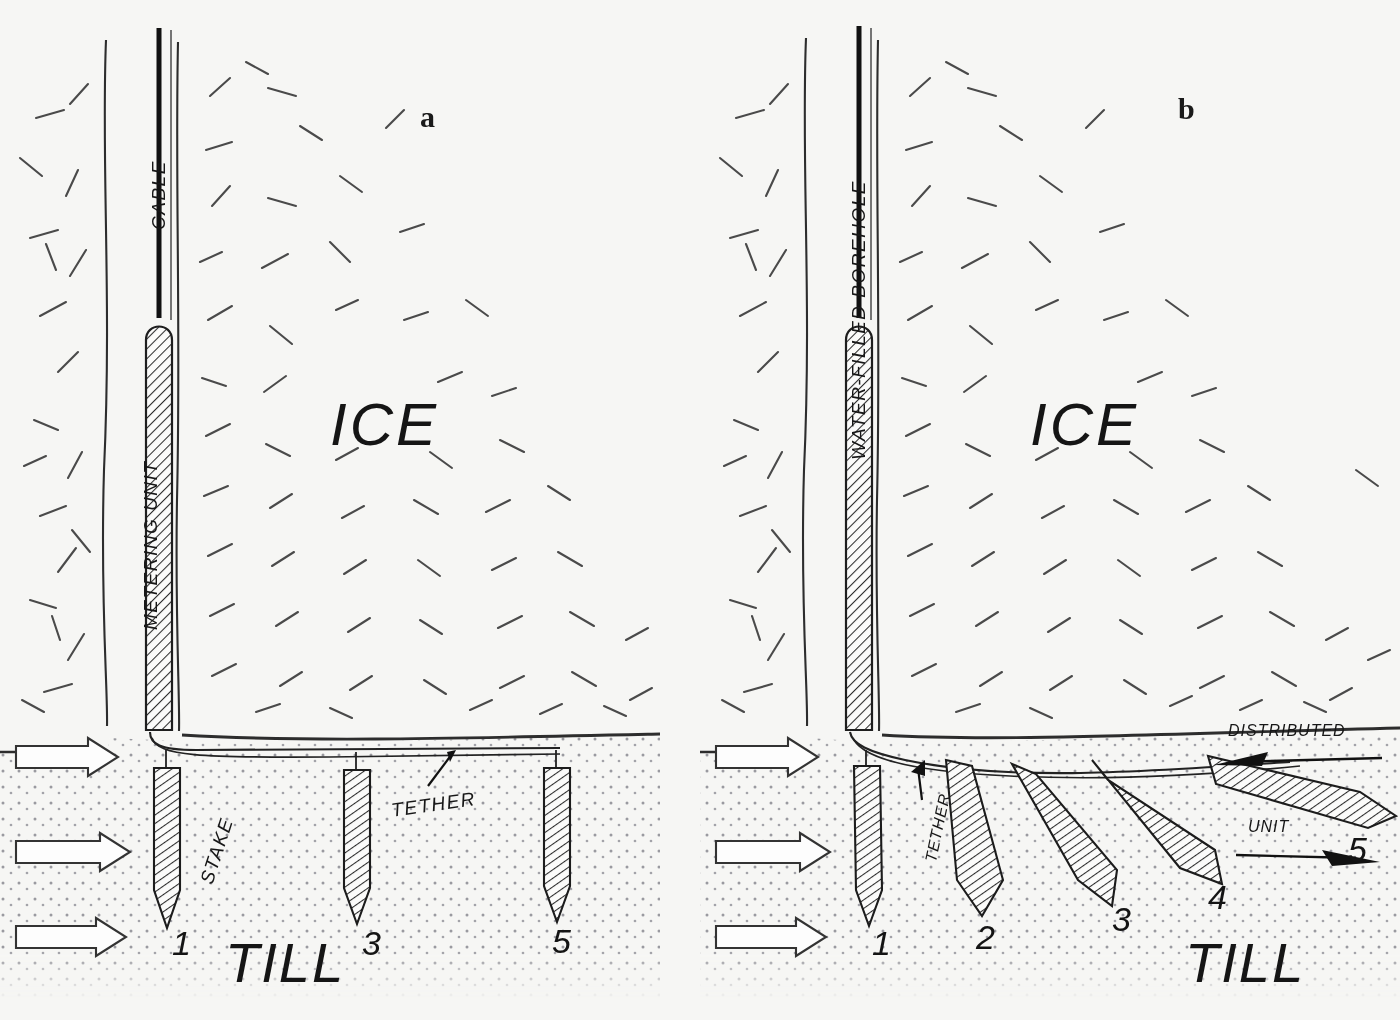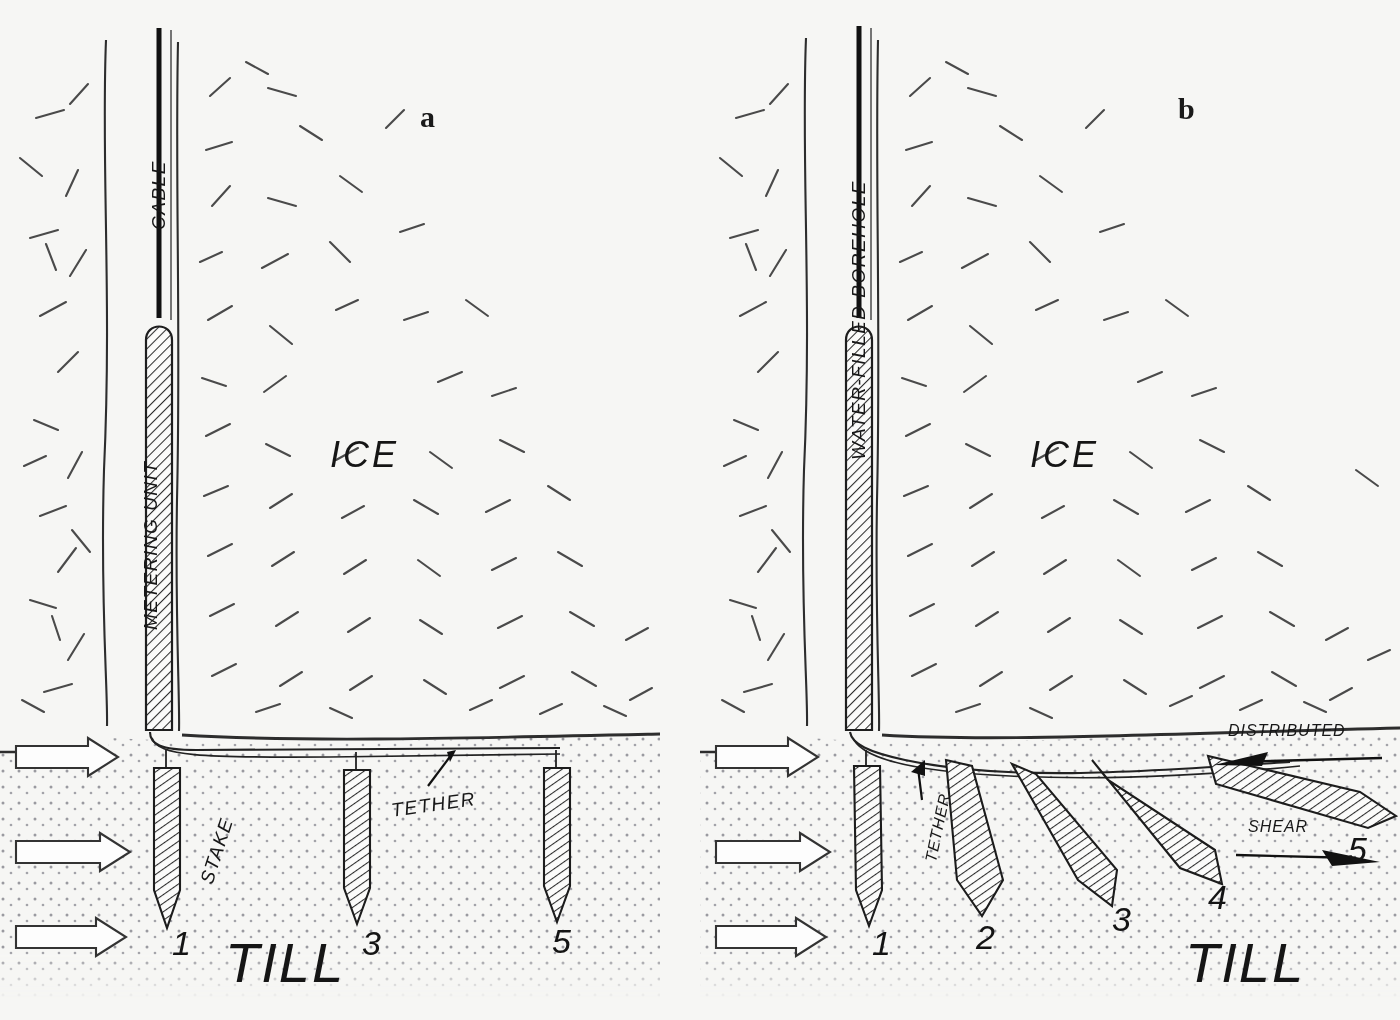--- a/index.html
+++ b/index.html
@@ -21,21 +21,21 @@
     font-family:"Liberation Serif",serif;
     font-weight:bold;
     font-size:30px;
     color:#1a1a1a;
   }
   .big-italic{
     font-style:italic;
     font-weight:400;
     letter-spacing:2px;
   }
-  .ice-word{ font-size:36px; letter-spacing:3px; color:#151515;margin-top:44px; }
+  .ice-word{ font-size:60px; letter-spacing:3px; color:#151515; }
   .till-word{ font-size:56px; letter-spacing:2px; color:#151515; }
   .num{
     font-style:italic;
     font-size:34px;
     color:#141414;
     font-family:"Liberation Sans",sans-serif;
   }
   .small-cap{
     font-style:italic;
     font-size:19px;
@@ -384,21 +384,21 @@
   <div class="lbl small-cap rot90" style="left:848px;top:460px;">WATER-FILLED BOREHOLE</div>
 
   <div class="lbl small-cap rot-slight" style="left:390px;top:800px;transform:rotate(-8deg);">TETHER</div>
 
   <div class="lbl small-cap rot-slight" style="left:196px;top:880px;transform:rotate(-72deg);">STAKE</div>
 
   <div class="lbl tiny-cap rot-slight" style="left:922px;top:860px;transform:rotate(-78deg);">TETHER</div>
 
   <div class="lbl tiny-cap" style="left:1228px;top:722px;">DISTRIBUTED</div>
 
-  <div class="lbl tiny-cap" style="left:1248px;top:818px;">SHEAR</div>
+  <div class="lbl tiny-cap" style="left:1248px;top:818px;">UNIT</div>
 
   <div class="lbl num" style="left:172px;top:924px;">1</div>
   <div class="lbl num" style="left:362px;top:924px;">3</div>
   <div class="lbl num" style="left:552px;top:922px;">5</div>
 
   <div class="lbl num" style="left:872px;top:924px;">1</div>
   <div class="lbl num" style="left:976px;top:918px;">2</div>
   <div class="lbl num" style="left:1112px;top:900px;">3</div>
   <div class="lbl num" style="left:1208px;top:878px;">4</div>
   <div class="lbl num" style="left:1348px;top:830px;">5</div>

